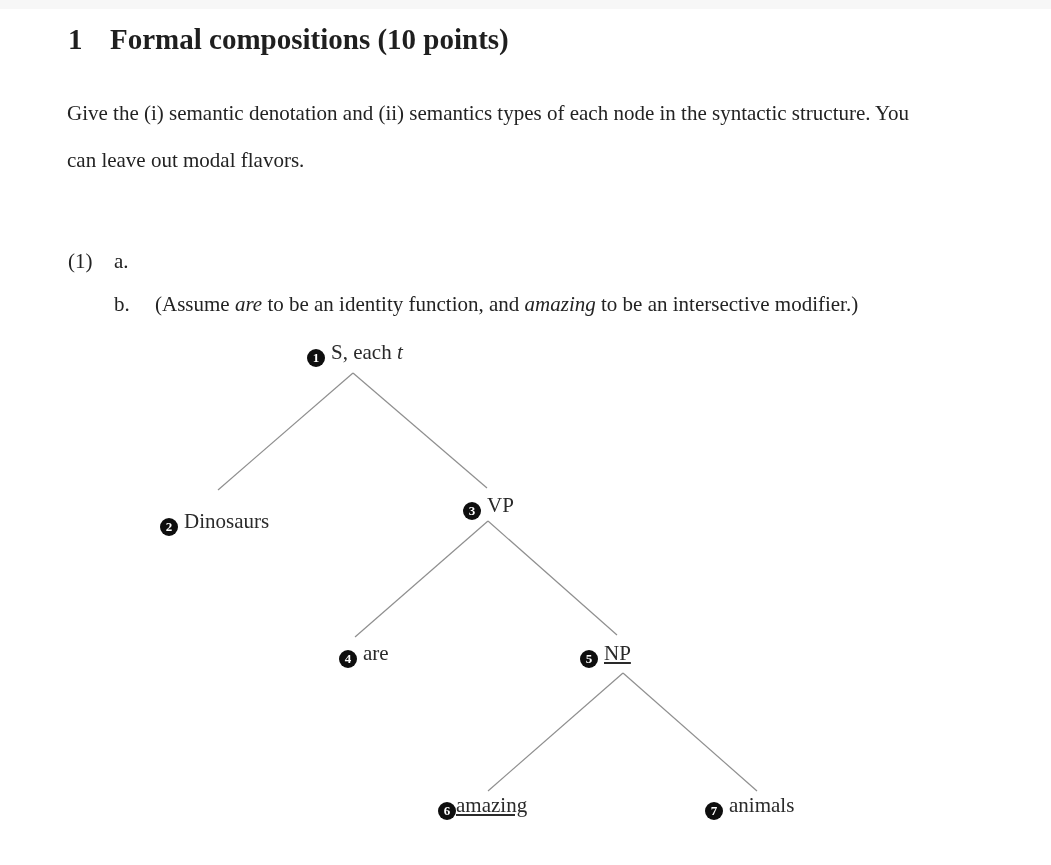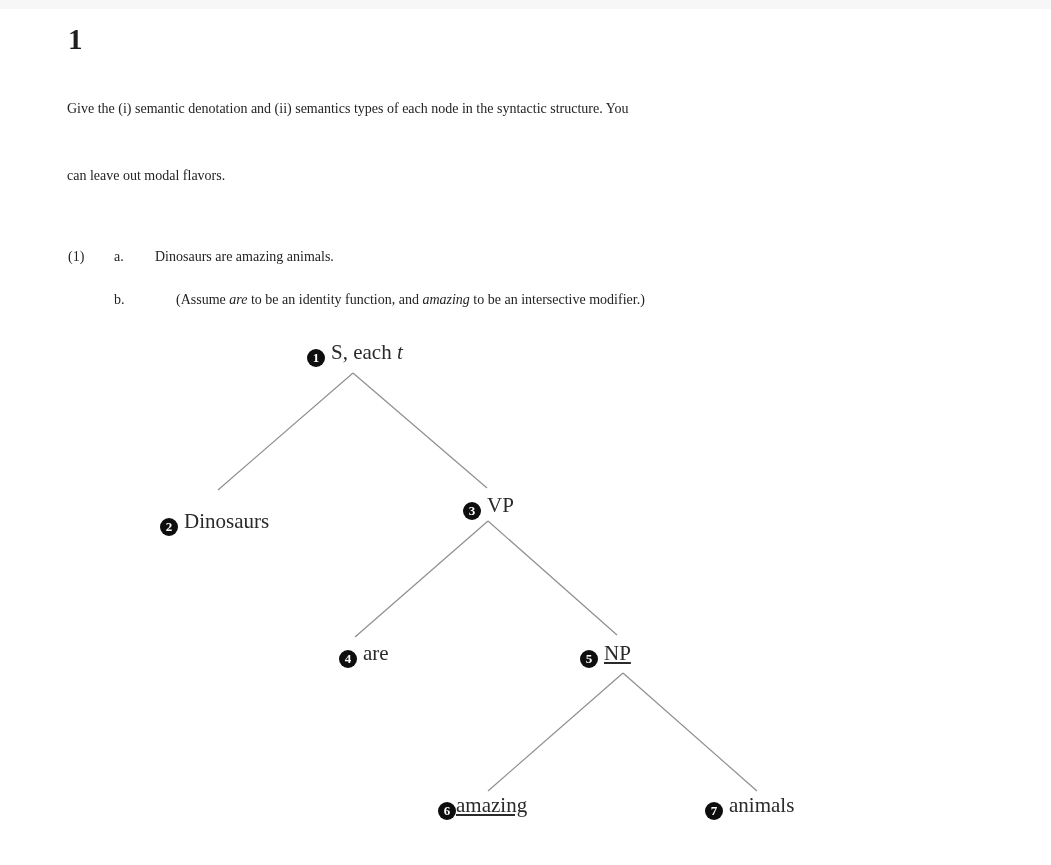--- a/index.html
+++ b/index.html
@@ -22,31 +22,31 @@
     width: 1051px; height: 9px;
     background: #f7f7f7;
   }
   .abs { position: absolute; line-height: 1.15; white-space: nowrap; }
 
   
   .h-num   { left: 68px;  top: 23px; font-size: 29px; font-weight: bold; }
   .h-title { left: 110px; top: 23px; font-size: 29px; font-weight: bold; }
 
   
-  .body-text { font-size: 14px; color: #232323; }
+  .body-text { font-size: 21px; color: #232323; }
   .intro-1 { left: 67px; top: 101px; }
-  .intro-2 { left: 67px; top: 148px; margin-top: 20px; }
+  .intro-2 { left: 67px; top: 148px; }
   .points  { left: 68px; top: 192px; }
 
   
   .ex-num    { left: 68px;  top: 249px; }
   .ex-a-lab  { left: 114px; top: 249px; }
   .ex-a-text { left: 155px; top: 249px; }
   .ex-b-lab  { left: 114px; top: 292px; }
-  .ex-b-text { left: 155px; top: 292px; margin-left: 21px; }
+  .ex-b-text { left: 155px; top: 292px; }
   .it { font-style: italic; }
 
   
   .edges { position: absolute; left: 0; top: 0; pointer-events: none; }
   .node { font-size: 21px; color: #2a2a2a; }
   .n1 { left: 307px; top: 340px; }
   .n2 { left: 160px; top: 493px; margin-top: 16px; }
   .n3 { left: 457px; top: 493px; margin-left: 6px; }
   .n4 { left: 339px; top: 641px; }
   .n5 { left: 580px; top: 641px; text-decoration: underline; }
@@ -68,27 +68,27 @@
   }
   .nogap .circ { margin-right: 0; }
 </style>
 </head>
 <body>
 
 <div class="page">
   <div class="top-strip"></div>
 
   <span class="abs h-num">1</span>
+  <span class="abs h-title">Formal compositions (10 points)</span>
 
   <span class="abs body-text intro-1">Give the (i) semantic denotation and (ii) semantics types of each node in the syntactic structure. You</span>
   <span class="abs body-text intro-2">can leave out modal flavors.</span>
 
   <span class="abs body-text ex-num">(1)</span>
   <span class="abs body-text ex-a-lab">a.</span>
-  <span class="abs body-text ex-a-text">Dinosaurs are amazing animals.</span>
   <span class="abs body-text ex-b-lab">b.</span>
   <span class="abs body-text ex-b-text"><span>(Assume </span><span class="it">are</span><span> to be an identity function, and </span><span class="it">amazing</span><span> to be an intersective modifier.)</span></span>
 
   <svg class="edges" width="1051" height="865" viewBox="0 0 1051 865">
     <line x1="353" y1="373" x2="218" y2="490" stroke="#8f8f8f" stroke-width="1.2"></line>
     <line x1="353" y1="373" x2="487" y2="488" stroke="#8f8f8f" stroke-width="1.2"></line>
     <line x1="488" y1="521" x2="355" y2="637" stroke="#8f8f8f" stroke-width="1.2"></line>
     <line x1="488" y1="521" x2="617" y2="635" stroke="#8f8f8f" stroke-width="1.2"></line>
     <line x1="623" y1="673" x2="488" y2="791" stroke="#8f8f8f" stroke-width="1.2"></line>
     <line x1="623" y1="673" x2="757" y2="791" stroke="#8f8f8f" stroke-width="1.2"></line>

